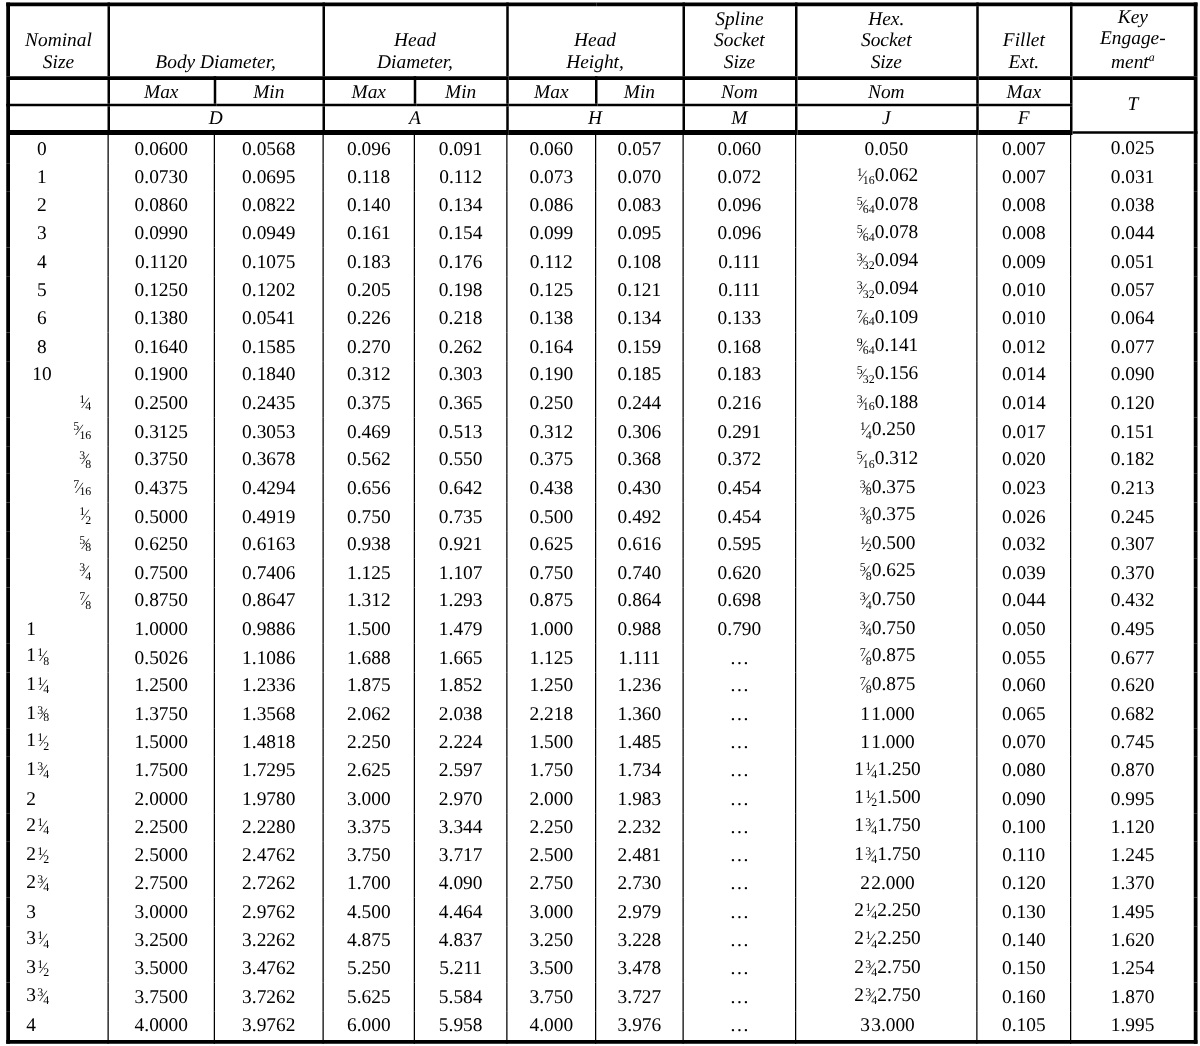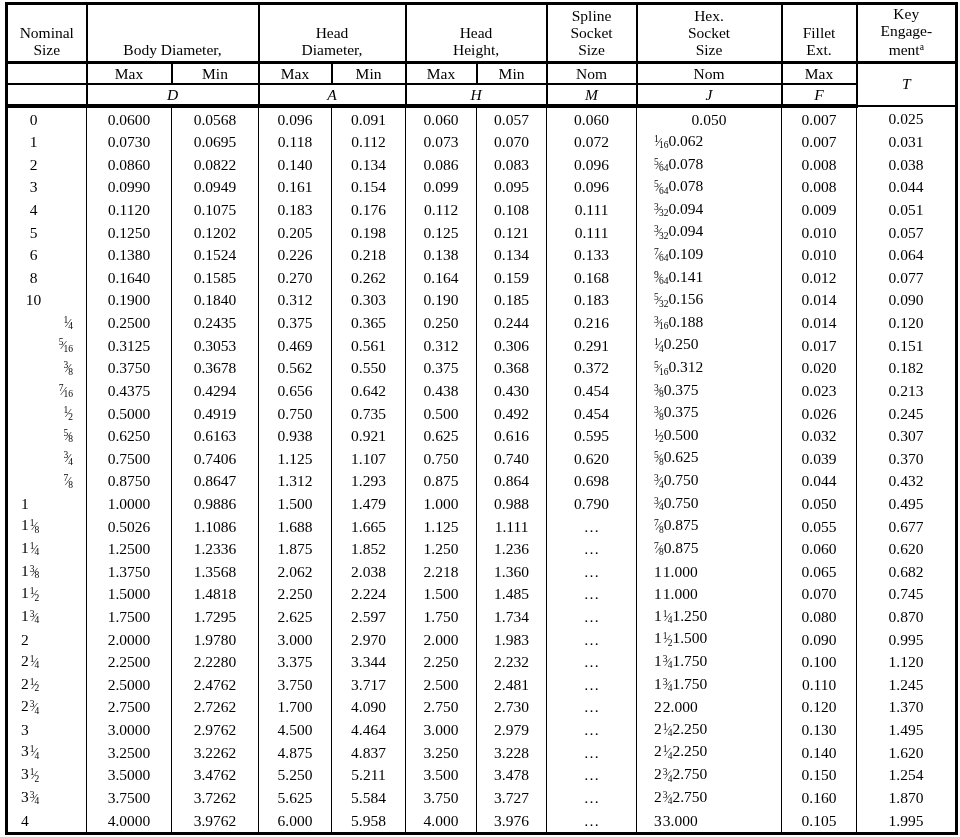--- a/index.html
+++ b/index.html
@@ -18,40 +18,41 @@
     border: 3px solid #000;
     font-size: 15.5px;
   }
   
   thead th, thead td {
     border-left: 2px solid #000;
     font-weight: normal;
     text-align: center;
     padding: 0;
     line-height: 17px;
+    font-style: italic;
   }
   thead tr.r1 th { vertical-align: bottom; padding-bottom: 3px; border-bottom: 3px solid #000; height: 52px; }
   thead tr.r2 td { border-bottom: 2px solid #000; height: 19px; vertical-align: middle; }
   thead tr.r3 td { border-bottom: 4px solid #000; height: 19px; vertical-align: middle; }
   thead td.letter { font-style: italic; }
   thead td.tcell  { border-bottom: 4px solid #000; vertical-align: bottom; padding-bottom: 3px; font-style: italic; }
   sup.supa { font-size: 9.5px; vertical-align: 5px; }
   
   tbody td {
     border-left: 1px solid #000;
     padding: 0;
     height: 22.4px;
     vertical-align: middle;
     text-align: center;
     line-height: 1;
   }
   td.nom.al-c { text-align: center; padding-right: 26px; }
   td.nom.al-r { text-align: right;  padding-right: 13px; }
   td.nom.al-l { text-align: left;   padding-left: 13px; }
-  .hexwrap { display: flex; justify-content: flex-start; align-items: baseline; padding: 0 15px 0 17px; }
+  .hexwrap { display: flex; justify-content: center; align-items: baseline; padding: 0 15px 0 17px; }
   .hexwrap.center { justify-content: center; padding: 0; }
   
   .fr { white-space: nowrap; }
   .fr sup { font-size: 9.5px; vertical-align: 4px;  margin-right: -1px; }
   .fr .sl { font-size: 12.5px; }
   .fr sub { font-size: 9.5px; vertical-align: -2.5px; margin-left: -1px; }
   .wh { margin-right: 1px; }
 </style>
 </head>
 <body>
@@ -234,21 +235,21 @@
             <span class="hexfrac"><span class="fr"><sup>3</sup><span class="sl">⁄</span><sub>32</sub></span></span>
             <span class="hexdec">0.094</span>
           </div>
         </td>
         <td class="num">0.010</td>
         <td class="num">0.057</td>
       </tr>
       <tr>
         <td class="nom al-c"><span class="wh">6</span></td>
         <td class="num">0.1380</td>
-        <td class="num">0.1524</td>
+        <td class="num">0.0541</td>
         <td class="num">0.226</td>
         <td class="num">0.218</td>
         <td class="num">0.138</td>
         <td class="num">0.134</td>
         <td class="num">0.133</td>
         <td class="hexc">
           <div class="hexwrap">
             <span class="hexfrac"><span class="fr"><sup>7</sup><span class="sl">⁄</span><sub>64</sub></span></span>
             <span class="hexdec">0.109</span>
           </div>
@@ -308,21 +309,21 @@
           </div>
         </td>
         <td class="num">0.014</td>
         <td class="num">0.120</td>
       </tr>
       <tr>
         <td class="nom al-r"><span class="fr"><sup>5</sup><span class="sl">⁄</span><sub>16</sub></span></td>
         <td class="num">0.3125</td>
         <td class="num">0.3053</td>
         <td class="num">0.469</td>
-        <td class="num">0.561</td>
+        <td class="num">0.513</td>
         <td class="num">0.312</td>
         <td class="num">0.306</td>
         <td class="num">0.291</td>
         <td class="hexc">
           <div class="hexwrap">
             <span class="hexfrac"><span class="fr"><sup>1</sup><span class="sl">⁄</span><sub>4</sub></span></span>
             <span class="hexdec">0.250</span>
           </div>
         </td>
         <td class="num">0.017</td>

